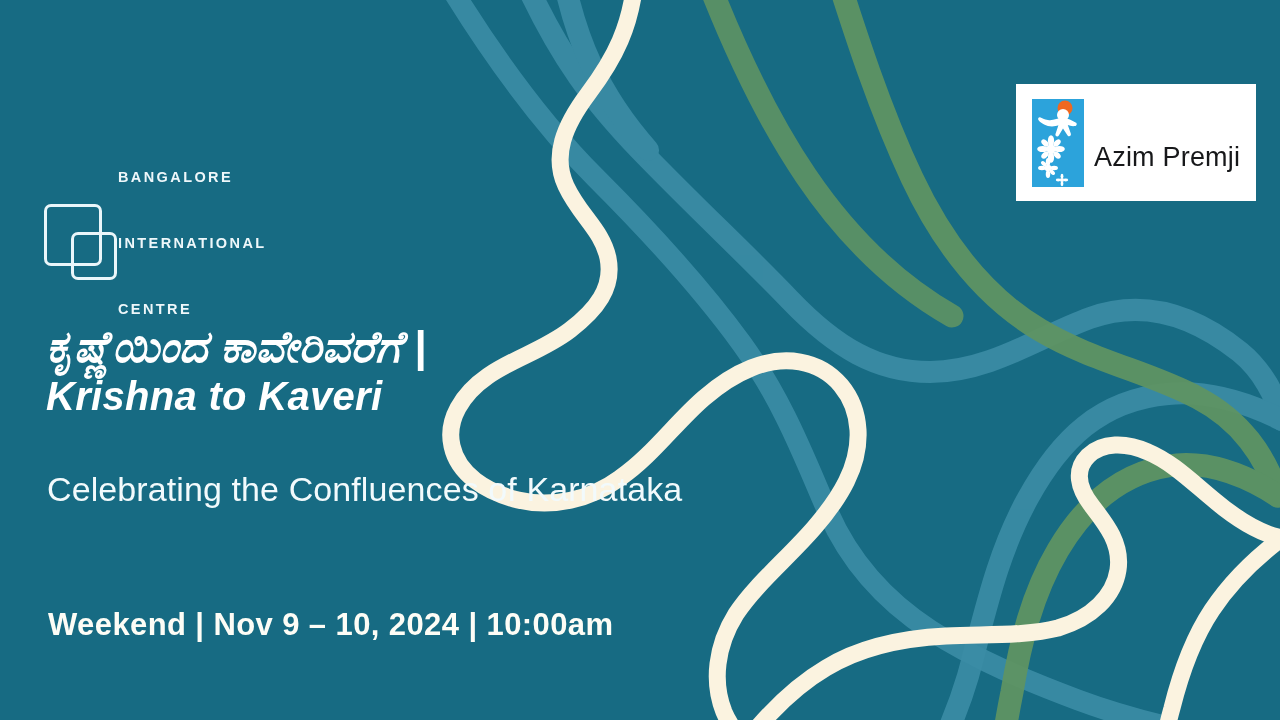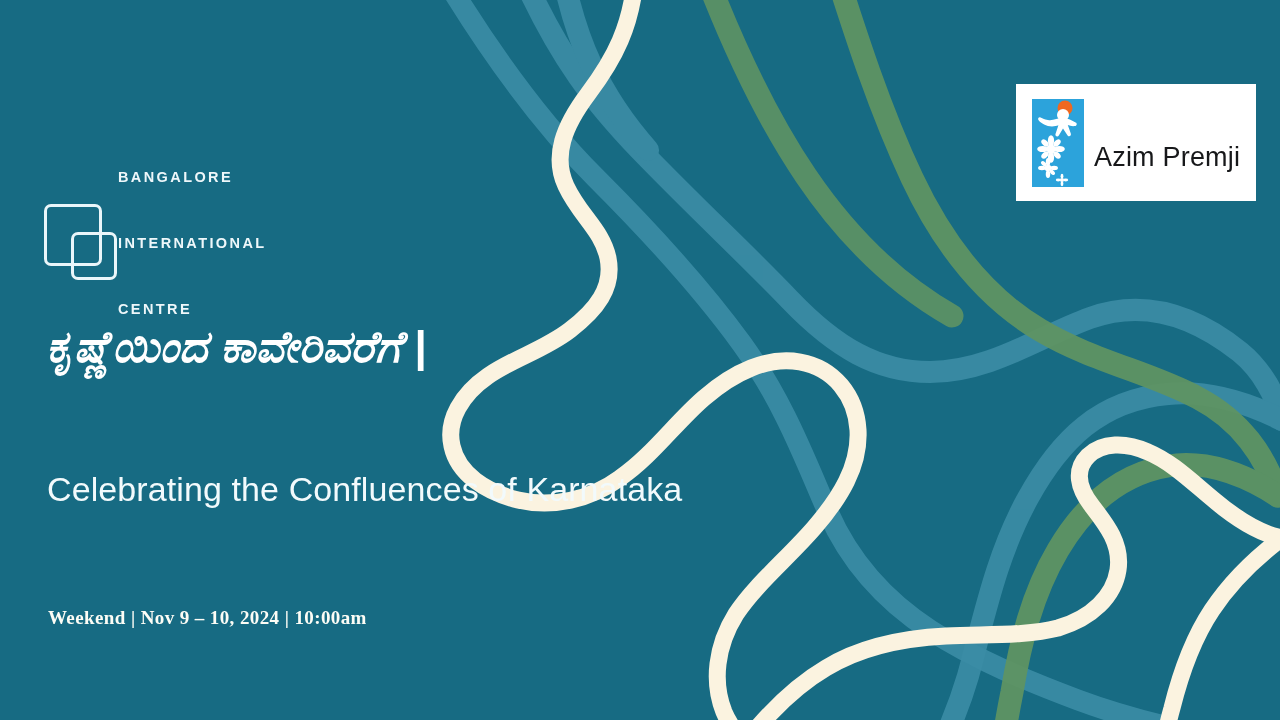--- a/index.html
+++ b/index.html
@@ -144,22 +144,22 @@
     font-size: 34px;
     font-weight: 400;
     letter-spacing: 0.1px;
     white-space: nowrap;
   }
   .datestrip {
     position: absolute;
     left: 48px;
     top: 607px;
     color: #fdfdf6;
-    font-family: Liberation Serif, serif;
-    font-size: 19px;
+    font-family: Liberation Sans, sans-serif;
+    font-size: 31px;
     font-weight: 700;
     letter-spacing: 0.4px;
     white-space: nowrap;
   }
 </style>
 </head>
 <body>
 
 <div id="poster">
 
@@ -276,19 +276,20 @@
         </svg>
       </div>
       <div class="apu-text">
         <div>Azim Premji</div>
       </div>
     </div>
   </div>
 
   <div class="headline-block">
     <div class="title-kn">ಕೃಷ್ಣೆಯಿಂದ ಕಾವೇರಿವರೆಗೆ |</div>
+    <div class="title-en">Krishna to Kaveri</div>
   </div>
 
   <div class="subtitle">Celebrating the Confluences of Karnataka</div>
 
   <div class="datestrip">Weekend | Nov 9 – 10, 2024 | 10:00am</div>
 
 </div>
 
 </body></html>

